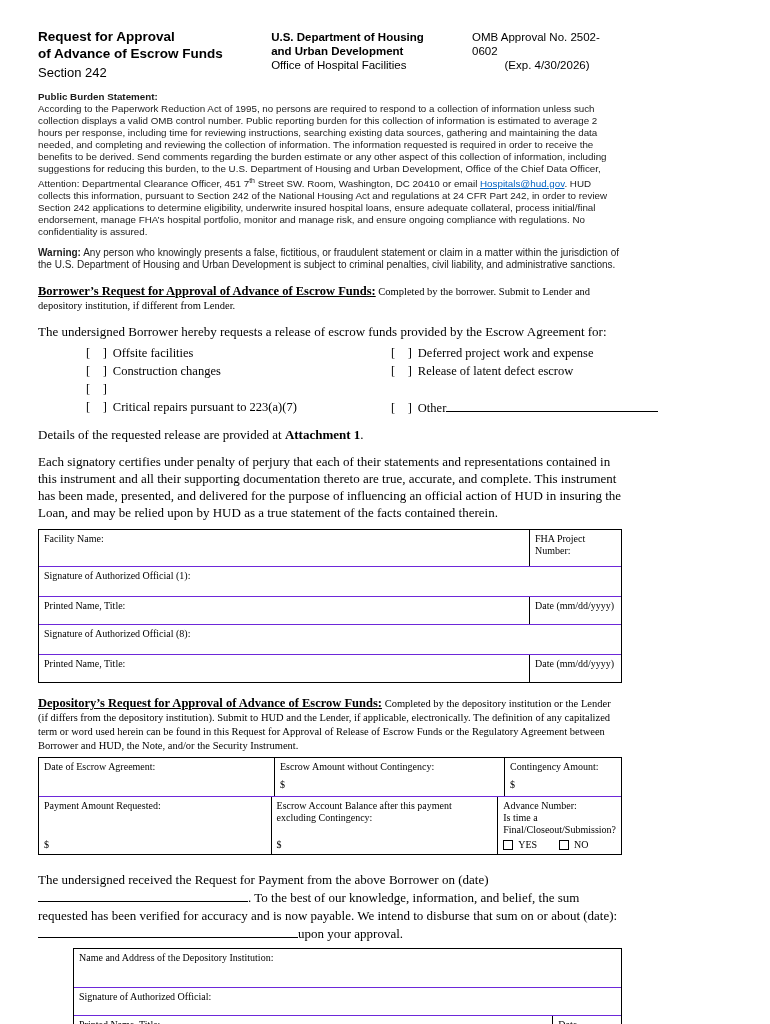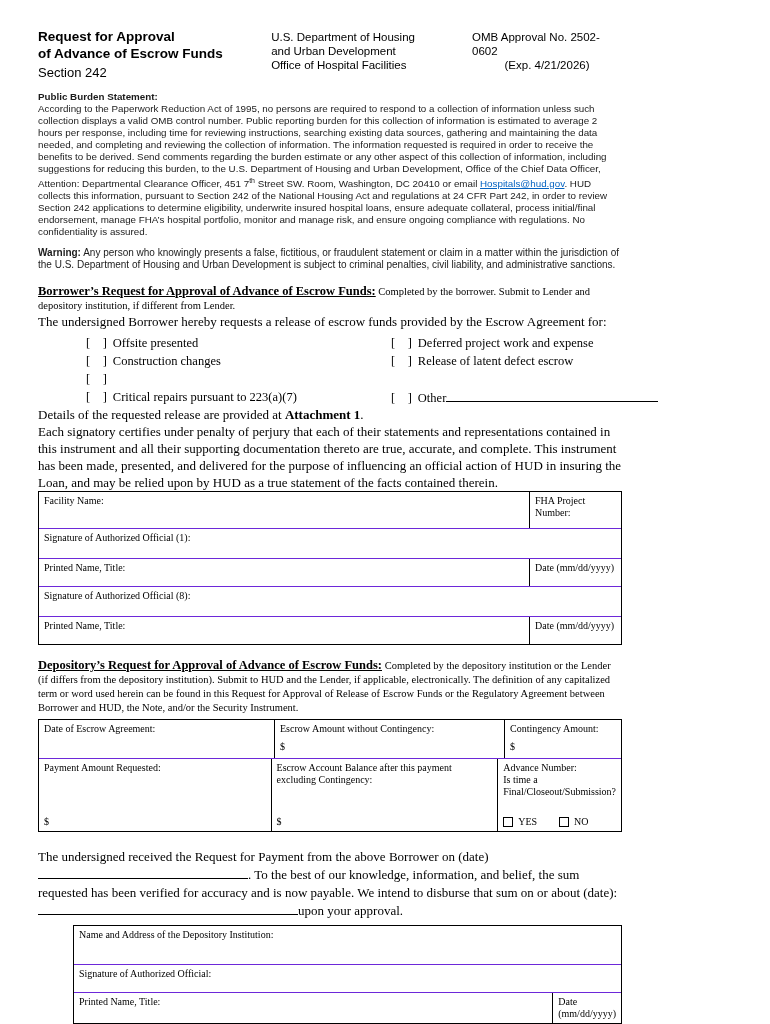--- a/index.html
+++ b/index.html
@@ -10,58 +10,58 @@
     display:flex;flex-direction:column;
     font-family:"Liberation Serif",serif;color:#000;
     overflow:hidden;background:#fff;
   }
   
   .hdr{display:flex;font-family:"Liberation Sans",sans-serif;}
   .hdr-left{width:282px;}
   .hdr-title{font-size:13.5px;font-weight:bold;line-height:17px;}
   .hdr-section{font-size:13px;line-height:17px;margin-top:2px;}
   .hdr-center{width:243px;font-size:11.5px;line-height:14px;padding-top:2px;}
-  .bold{font-weight:normal;}
+  .bold{font-weight:bold;}
   .hdr-right{flex:1;font-size:11.5px;line-height:14px;padding-top:2px;}
   .hdr-right .exp{width:150px;text-align:center;}
   
   .burden{margin-top:10px;font-family:"Liberation Sans",sans-serif;font-size:9.8px;line-height:12px;color:#1b1b1b;}
   .burden .lbl{display:block;font-weight:bold;}
   a.email{color:#0563C1;text-decoration:underline;}
   sup{font-size:7px;}
   .warning{margin-top:9px;font-family:"Liberation Sans",sans-serif;font-size:10px;line-height:12px;color:#1b1b1b;}
   .warning b{font-weight:bold;}
   
   .sec-head{margin-top:13px;font-size:10.5px;line-height:14px;}
   .sec-head .h{font-size:12.5px;font-weight:bold;text-decoration:underline;}
-  .para{font-size:13px;line-height:17px;}
+  .para{font-size:13px;line-height:17px;margin-top:10px;}
   
   .checks{margin-left:48px;margin-top:5px;display:grid;grid-template-columns:305px 1fr;row-gap:2px;font-size:12.5px;line-height:16px;}
   .check-item{display:flex;align-items:baseline;}
   .cb{white-space:pre;margin-right:6px;}
   .fill{display:inline-block;border-bottom:1px solid #000;height:13px;vertical-align:baseline;}
   .fill.other{width:276px;}
   .fill.d1{width:210px;}
   .fill.d2{width:260px;}
   
-  .tbl{border:1px solid #000;font-size:10px;line-height:12px;}
+  .tbl{border:1px solid #000;margin-top:8px;font-size:10px;line-height:12px;}
   .trow{display:flex;border-top:1px solid #6d28d9;}
   .trow:first-child{border-top:none;}
   .tcell{padding:3px 5px;border-left:1px solid #000;display:flex;flex-direction:column;align-items:flex-start;}
   .tcell:first-child{border-left:none;}
   .c-wide{width:490px;}
   .c-rest{flex:1;}
   .c-full{width:100%;}
   .c2a{width:235px;}
   .c2b{width:230px;}
   .c2c{flex:1;}
   .dollar{margin-top:6px;}
   .dollar.bottom{margin-top:auto;}
   .final-block{margin-top:auto;}
-  .yn-row{margin-top:18px;display:flex;align-items:center;}
+  .yn-row{margin-top:3px;display:flex;align-items:center;}
   .yn{display:inline-flex;align-items:center;margin-right:22px;}
   .sq{width:10px;height:10px;border:1px solid #000;display:inline-block;margin-right:5px;}
   .t2{margin-top:4px;}
   .t3{margin-top:5px;margin-left:35px;}
   .received{margin-top:16px;line-height:18px;}
   
   .footer{margin-top:auto;display:flex;align-items:flex-end;font-family:"Liberation Sans",sans-serif;font-size:10.5px;padding-top:6px;}
   .footer .l{flex:1;text-align:left;}
   .footer .c{flex:1;text-align:center;}
   .footer .r{flex:1;text-align:right;}
@@ -78,21 +78,21 @@
       <div class="hdr-title">of Advance of Escrow Funds</div>
       <div class="hdr-section">Section 242</div>
     </div>
     <div class="hdr-center">
       <div class="bold">U.S. Department of Housing</div>
       <div class="bold">and Urban Development</div>
       <div>Office of Hospital Facilities</div>
     </div>
     <div class="hdr-right">
       <div>OMB Approval No. 2502-0602</div>
-      <div class="exp">(Exp. 4/21/2026)</div>
+      <div class="exp">(Exp. 4/30/2026)</div>
     </div>
   </div>
 
   <div class="burden">
     <span class="lbl">Public Burden Statement:</span>
     <span>According to the Paperwork Reduction Act of 1995, no persons are required to respond to a collection of information unless such collection displays a valid OMB control number.  Public reporting burden for this collection of information is estimated to average 2 hours per response, including time for reviewing instructions, searching existing data sources, gathering and maintaining the data needed, and completing and reviewing the collection of information.   The information requested is required in order to receive the benefits to be derived. Send comments regarding the burden estimate or any other aspect of this collection of information, including suggestions for reducing this burden, to the U.S. Department of Housing and Urban Development, Office of the Chief Data Officer, Attention: Departmental Clearance Officer, 451 7</span><sup>th</sup><span> Street SW. Room, Washington, DC 20410 or email </span><a class="email" href="#">Hospitals@hud.gov</a><span>.  HUD collects this information, pursuant to Section 242 of the National Housing Act and regulations at 24 CFR Part 242, in order to review Section 242 applications to determine eligibility, underwrite insured hospital loans, ensure adequate collateral, process initial/final endorsement, manage FHA’s hospital portfolio, monitor and manage risk, and ensure ongoing compliance with regulations.  No confidentiality is assured.</span>
   </div>
 
   <div class="warning">
     <b>Warning:</b><span> Any person who knowingly presents a false, fictitious, or fraudulent statement or claim in a matter within the jurisdiction of the U.S. Department of Housing and Urban Development is subject to criminal penalties, civil liability, and administrative sanctions.</span>
@@ -100,21 +100,21 @@
 
   <div class="sec-head">
     <span class="h">Borrower’s Request for Approval of Advance of Escrow Funds:</span><span> Completed by the borrower.  Submit to Lender and depository institution, if different from Lender.</span>
   </div>
 
   <div class="para">The undersigned Borrower hereby requests a release of escrow funds provided by the Escrow Agreement for:</div>
 
   <div class="checks">
     <div class="check-item">
       <span class="cb">[    ]</span>
-      <span>Offsite presented</span>
+      <span>Offsite facilities</span>
     </div>
     <div class="check-item">
       <span class="cb">[    ]</span>
       <span>Deferred project work and expense</span>
     </div>
     <div class="check-item">
       <span class="cb">[    ]</span>
       <span>Construction changes</span>
     </div>
     <div class="check-item">

